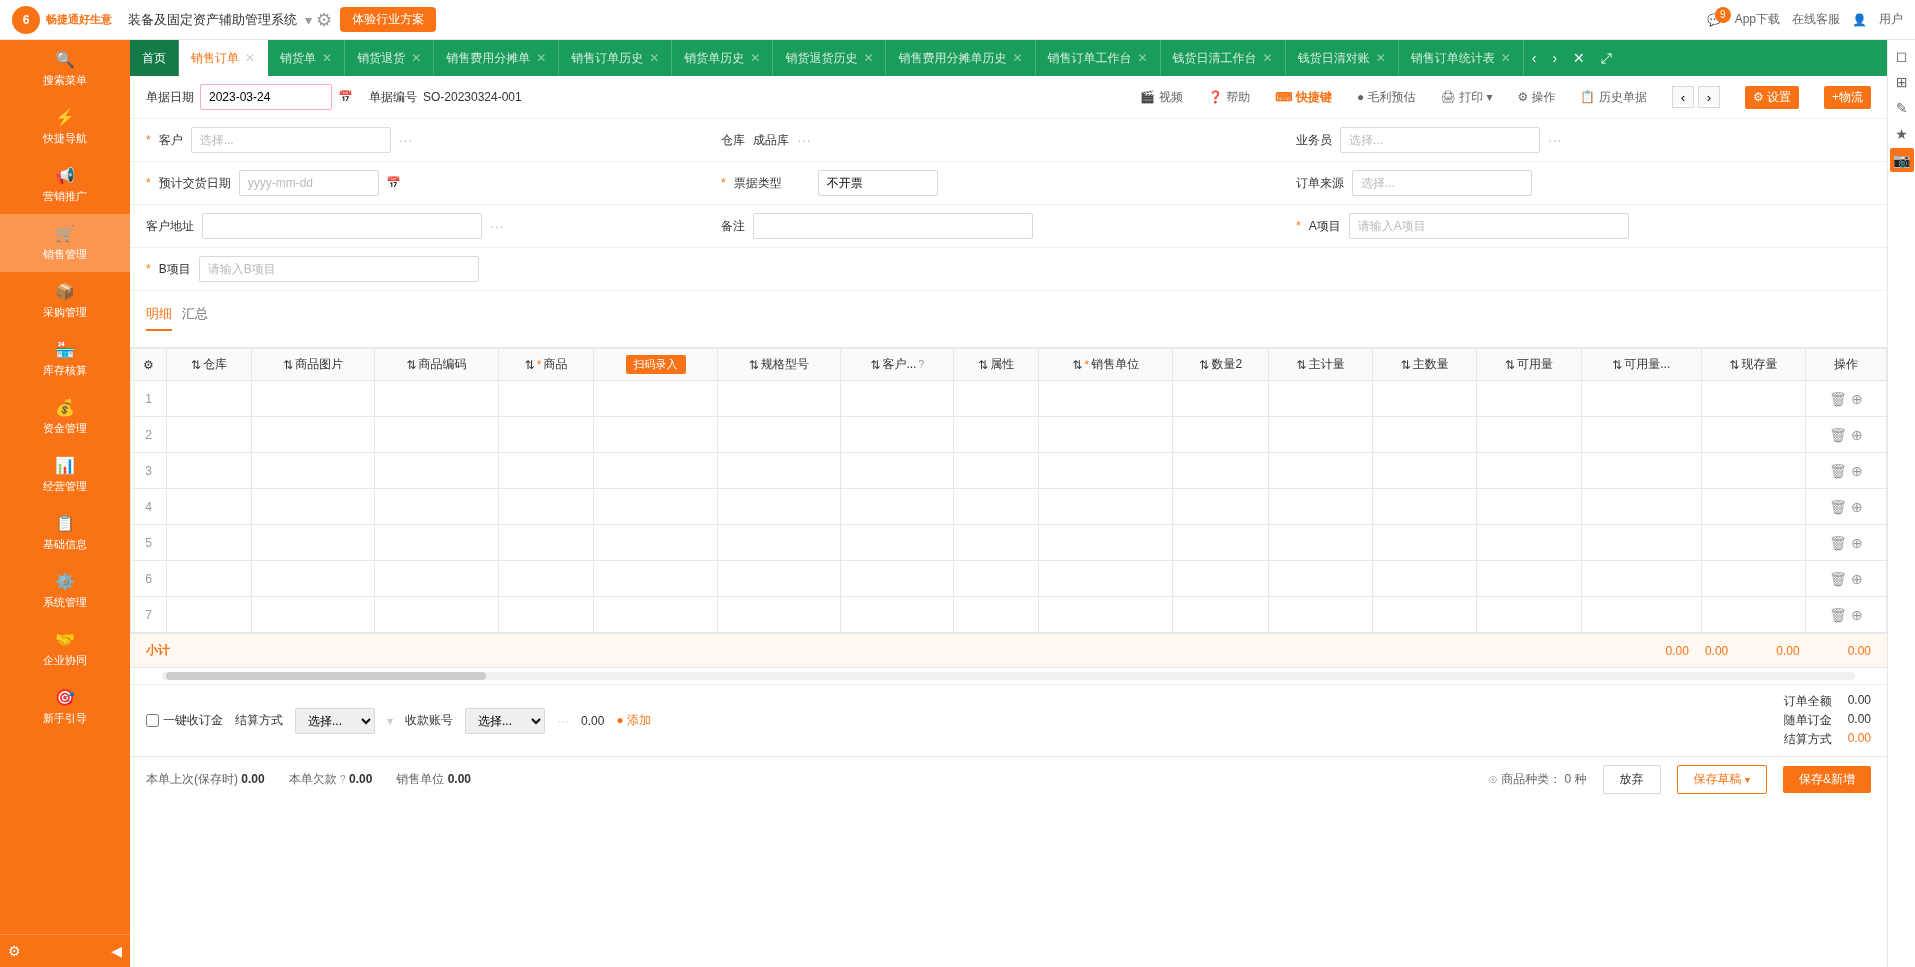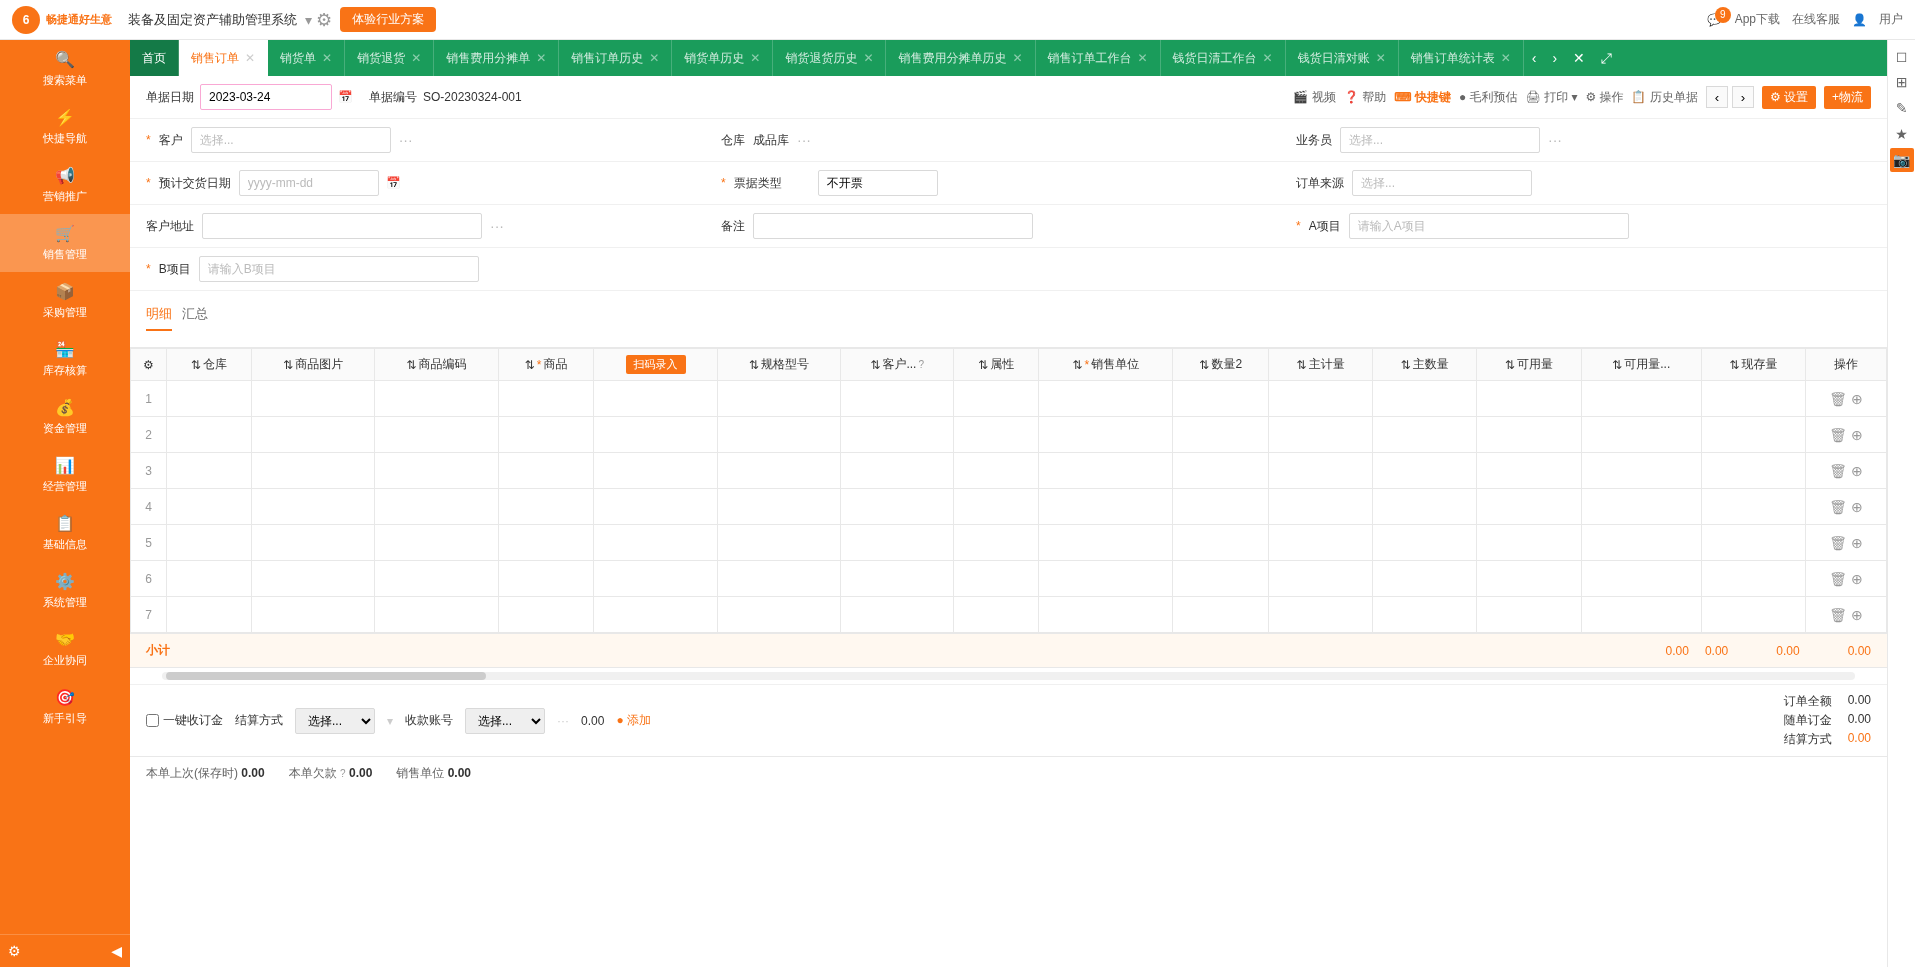--- a/index.html
+++ b/index.html
@@ -223,21 +223,21 @@
             <div class="form-field">
               <span class="form-label">单据日期</span>
               <input class="form-date-input" type="text" value="2023-03-24" style="">
               <span style="font-size:12px;color:#999;cursor:pointer;">📅</span>
             </div>
             <div class="form-field">
               <span class="form-label">单据编号</span>
               <span class="form-sn">SO-20230324-001</span>
             </div>
           </div>
-          <div style="display:flex;align-items:center;gap:8px;">
+          <div style="display:flex;align-items:center;gap:25px;">
             <span style="color:#666;cursor:pointer;font-size:12px;">🎬 <span>视频</span></span>
             <span style="color:#666;cursor:pointer;font-size:12px;">❓ <span>帮助</span></span>
             <span style="color:#f97316;cursor:pointer;font-size:12px;font-weight:bold;">⌨ <span>快捷键</span></span>
             <span style="color:#666;cursor:pointer;font-size:12px;">● <span>毛利预估</span></span>
             <span style="color:#666;cursor:pointer;font-size:12px;">🖨 <span>打印</span> ▾</span>
             <span style="color:#666;cursor:pointer;font-size:12px;">⚙ <span>操作</span></span>
             <span style="color:#666;cursor:pointer;font-size:12px;">📋 <span>历史单据</span></span>
             <span style="display:flex;gap:4px;">
               <button style="background:#fafafa;border:1px solid #d9d9d9;width:22px;height:22px;cursor:pointer;">‹</button>
               <button style="background:#fafafa;border:1px solid #d9d9d9;width:22px;height:22px;cursor:pointer;">›</button>
@@ -650,20 +650,34 @@
             <span>
               <span>本单欠款</span>
               <span style="color:#999;font-size:10px;">?</span>
               <span style="color:#333;font-weight:bold;">0.00</span>
             </span>
             <span>
               <span>销售单位</span>
               <span style="color:#333;font-weight:bold;">0.00</span>
             </span>
           </div>
+          <div style="display:flex;align-items:center;gap:16px;">
+            <span style="font-size:12px;color:#666;">
+              <span style="color:#999;cursor:pointer;">⊙</span>
+              <span>商品种类：</span>
+              <span>0</span>
+              <span>种</span>
+            </span>
+            <button class="btn-discard">放弃</button>
+            <button class="btn-save-draft">
+              <span>保存草稿</span>
+              <span style="font-size:10px;">▾</span>
+            </button>
+            <button class="btn-save-new">保存&amp;新增</button>
+          </div>
         </div>
       </div>
     </div>
 
     <div style="width:28px;background:#fff;border-left:1px solid #e8e8e8;display:flex;flex-direction:column;align-items:center;padding:4px 0;gap:2px;flex-shrink:0;">
       <button style="background:none;border:none;cursor:pointer;font-size:14px;color:#666;padding:4px;">◻</button>
       <button style="background:none;border:none;cursor:pointer;font-size:14px;color:#666;padding:4px;">⊞</button>
       <button style="background:none;border:none;cursor:pointer;font-size:14px;color:#666;padding:4px;">✎</button>
       <button style="background:none;border:none;cursor:pointer;font-size:14px;color:#666;padding:4px;">★</button>
       <button style="background:#f97316;border:none;cursor:pointer;font-size:14px;color:white;padding:4px;width:24px;height:24px;border-radius:2px;">📷</button>

